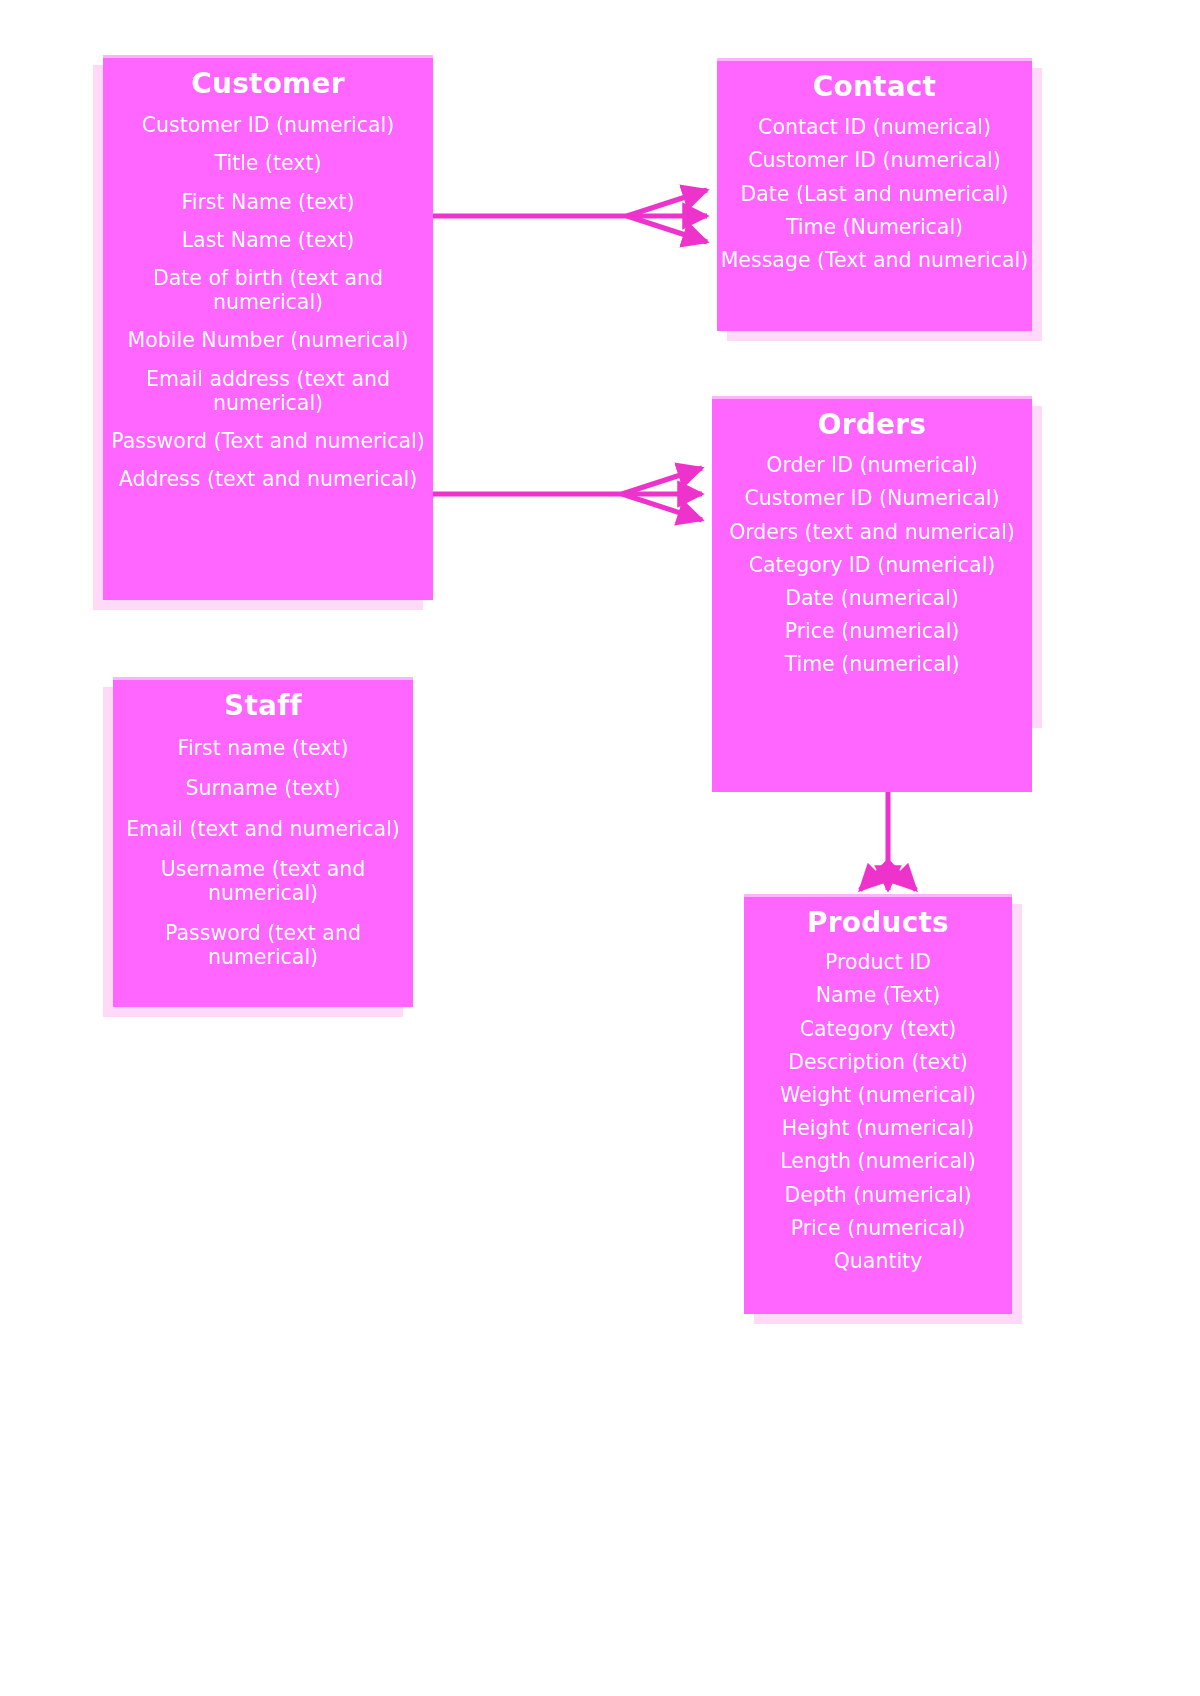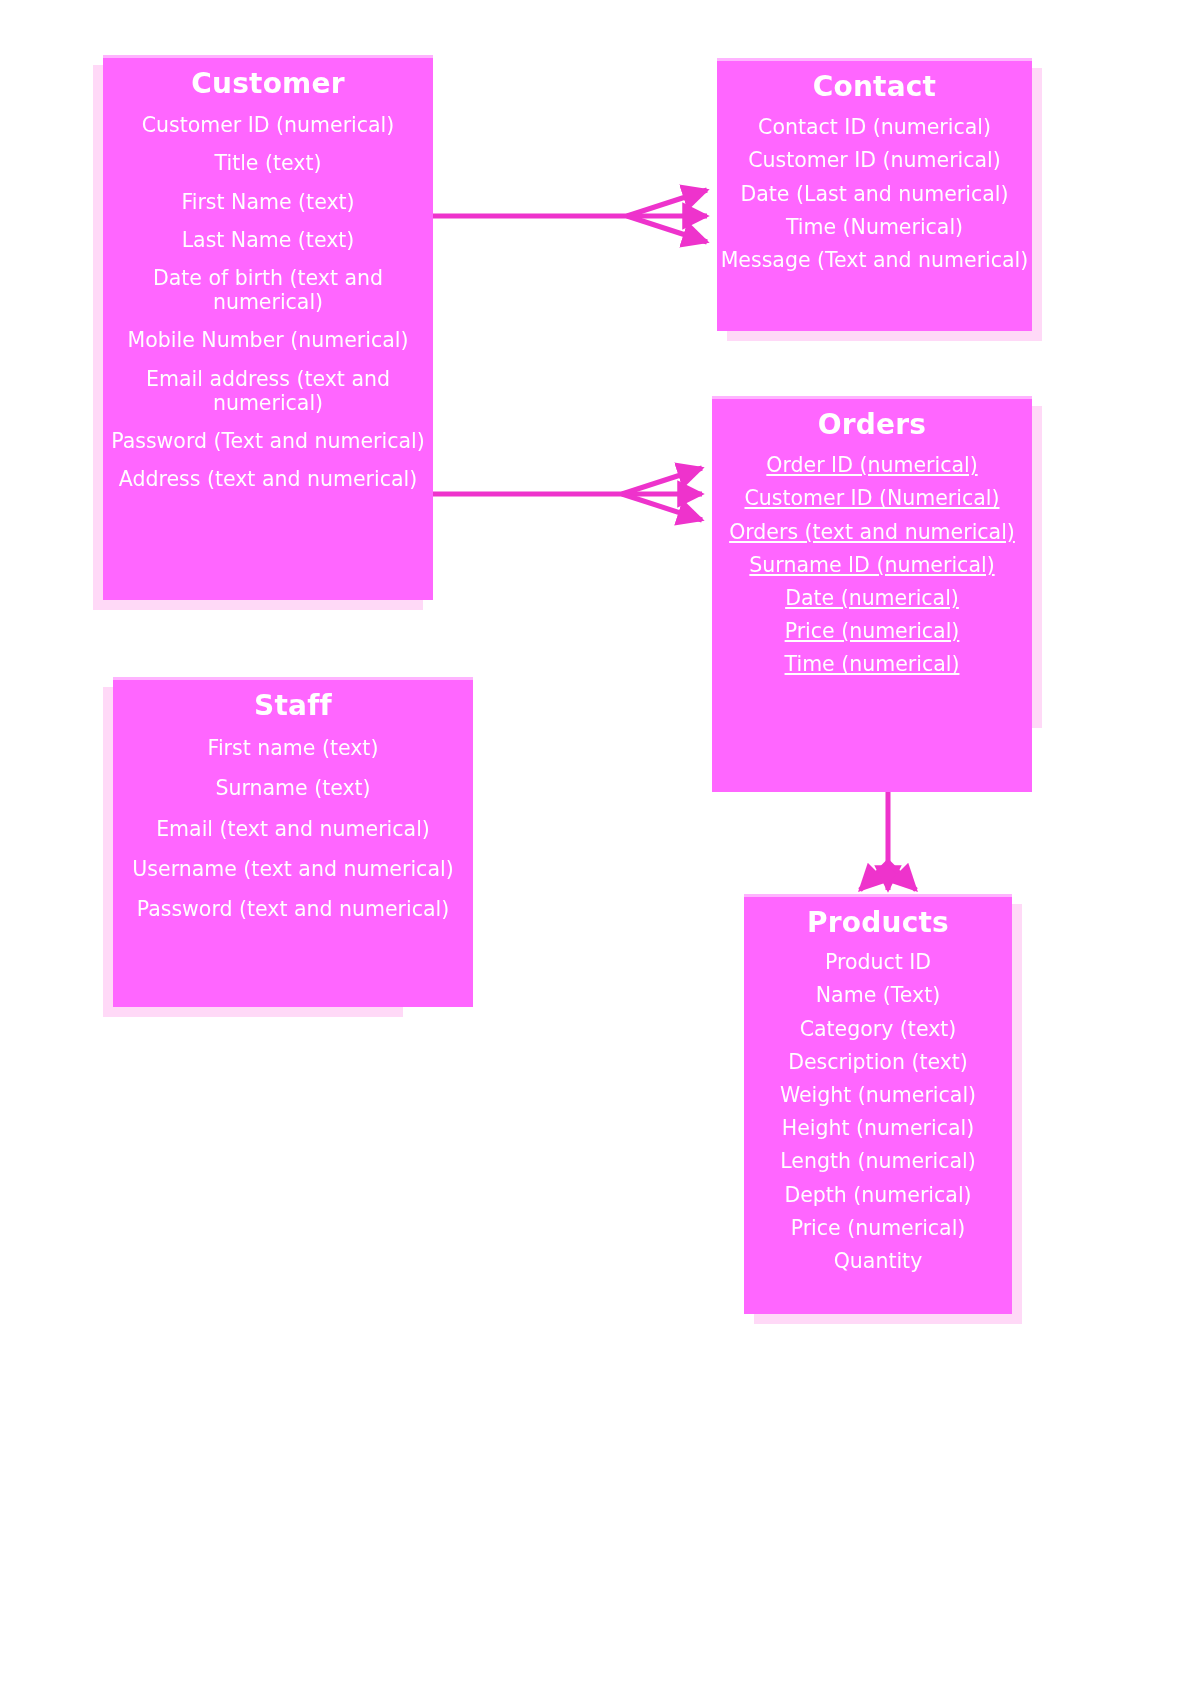--- a/index.html
+++ b/index.html
@@ -104,27 +104,27 @@
 
   
   #orders {
     left: 712px;
     top: 396px;
     width: 320px;
     height: 396px;
     padding-top: 10px;
   }
   #orders .entity-title { margin-bottom: 12px; }
-  #orders .attr { margin-bottom: 9px; text-decoration: underline; }
+  #orders .attr { margin-bottom: 9px; }
 
   
   #staff {
     left: 113px;
     top: 677px;
-    width: 360px;
+    width: 300px;
     height: 330px;
     padding-top: 10px;
   }
   #staff .entity-title { margin-bottom: 14px; }
   #staff .attr { margin-bottom: 16px; }
 
   
   #products {
     left: 744px;
     top: 894px;
@@ -195,21 +195,21 @@
     <div class="attr wrap">Date (Last and numerical)</div>
     <div class="attr">Time (Numerical)</div>
     <div class="attr wrap">Message (Text and numerical)</div>
   </div>
 
   <div class="entity" id="orders">
     <div class="entity-title">Orders</div>
     <div class="attr">Order ID (numerical)</div>
     <div class="attr">Customer ID (Numerical)</div>
     <div class="attr wrap">Orders (text and numerical)</div>
-    <div class="attr">Surname ID (numerical)</div>
+    <div class="attr">Category ID (numerical)</div>
     <div class="attr">Date (numerical)</div>
     <div class="attr">Price (numerical)</div>
     <div class="attr">Time (numerical)</div>
   </div>
 
   <div class="entity" id="staff">
     <div class="entity-title">Staff</div>
     <div class="attr">First name (text)</div>
     <div class="attr">Surname (text)</div>
     <div class="attr wrap">Email (text and numerical)</div>

